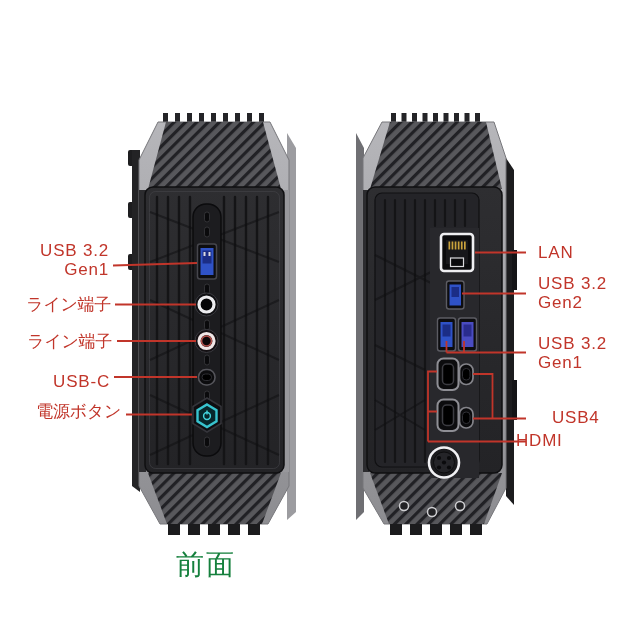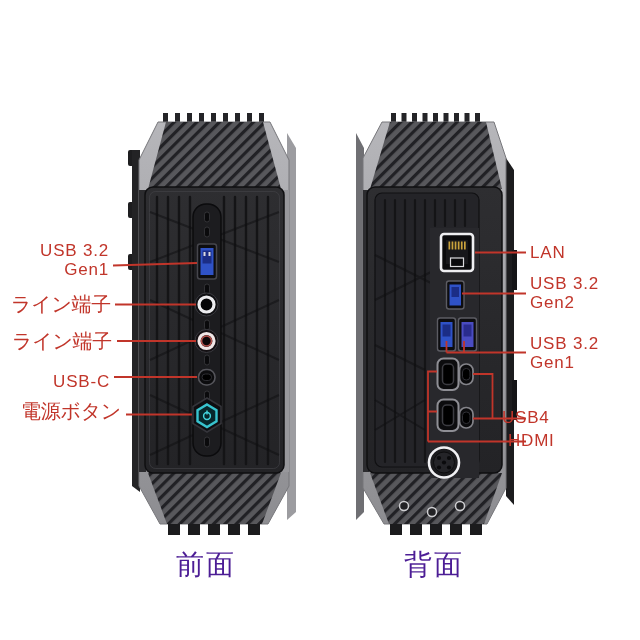--- a/index.html
+++ b/index.html
@@ -1,24 +1,24 @@
 <!DOCTYPE html>
 <html><head>
 <meta charset="utf-8">
 <style>
   html,body{margin:0;padding:0;background:#fff;}
   #canvas{position:relative;width:640px;height:640px;background:#ffffff;overflow:hidden;
           font-family:"Liberation Sans",sans-serif;}
   #art{position:absolute;left:0;top:0;width:640px;height:640px;}
   .lbl{position:absolute;color:#c1352a;white-space:nowrap;}
   .lbl span{display:block;}
-  .lat{font-size:17px;line-height:19px;letter-spacing:.8px;}
-  .jp{font-size:20px;line-height:17px;letter-spacing:-.3px;}
+  .lat{font-size:17px;line-height:19px;letter-spacing:.8px;margin-left:8px;}
+  .jp{font-size:17px;line-height:17px;letter-spacing:-.3px;}
   .r{text-align:right;}
-  .cap{position:absolute;color:#4c1d95;font-size:28px;letter-spacing:2px;font-weight:400;}
+  .cap{position:absolute;color:#15803d;font-size:28px;letter-spacing:2px;font-weight:400;}
 </style>
 </head>
 <body>
 
 <div id="canvas">
 
   <svg id="art" viewBox="0 0 640 640">
     <defs>
       <linearGradient id="gg" x1="0" y1="0" x2="0" y2="1">
         <stop offset="0" stop-color="#b6b6ba"></stop>
@@ -245,23 +245,22 @@
     <span>LAN</span>
   </div>
   <div class="lbl lat" style="left:530px;top:274px">
     <span>USB 3.2</span>
     <span>Gen2</span>
   </div>
   <div class="lbl lat" style="left:530px;top:334px">
     <span>USB 3.2</span>
     <span>Gen1</span>
   </div>
-  <div class="lbl lat" style="left:502px;top:408px">
+  <div class="lbl lat" style="left:544px;top:408px">
     <span>USB4</span>
   </div>
   <div class="lbl lat" style="left:508px;top:431px">
     <span>HDMI</span>
   </div>
 
   <div class="cap" style="left:176px;top:546px">前面</div>
-  <div class="cap" style="left:404px;top:546px">背面</div>
 
 </div>
 
 </body></html>

